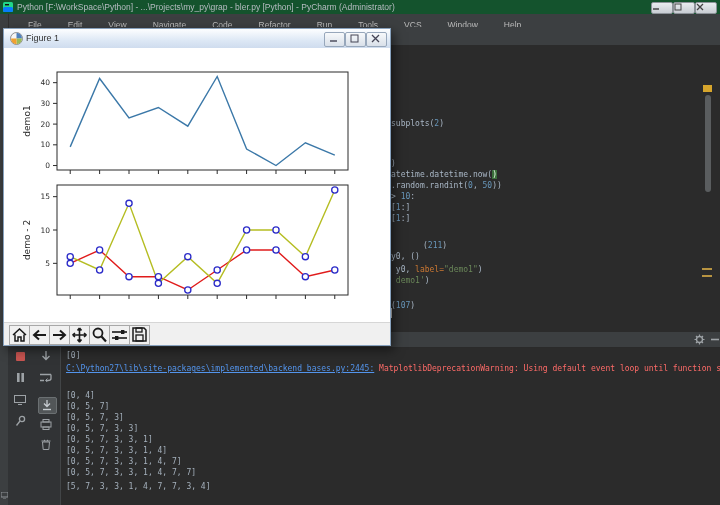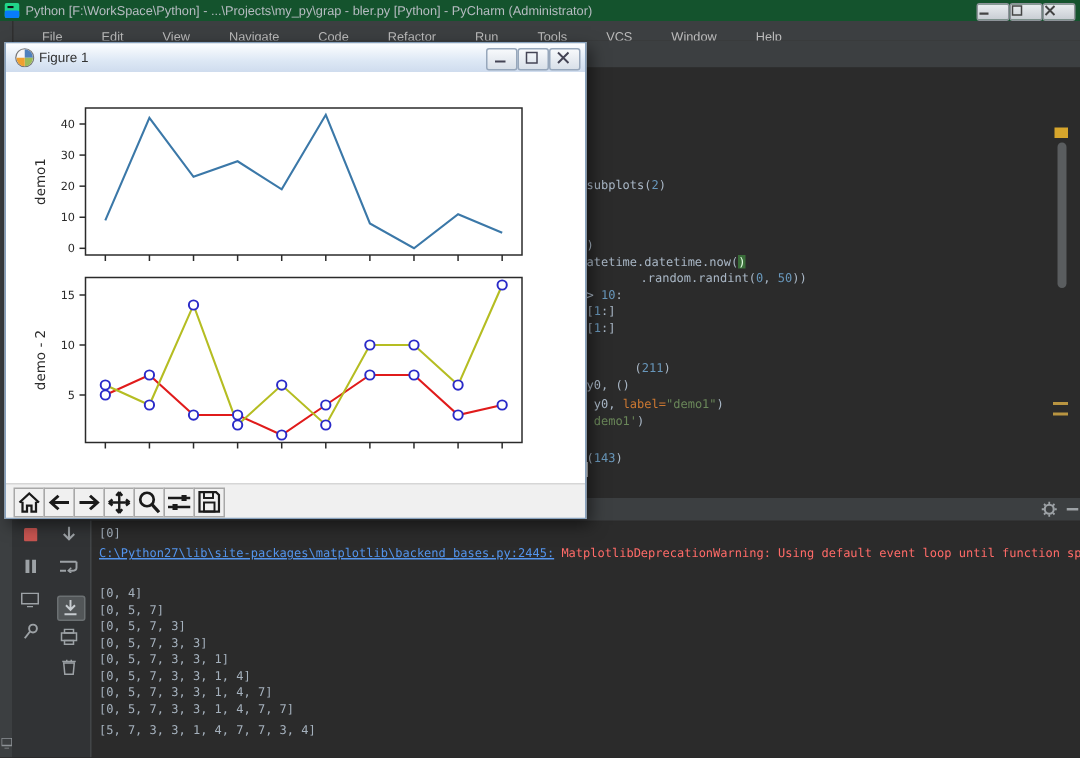--- a/index.html
+++ b/index.html
@@ -113,29 +113,29 @@
       <rect width="7" height="5" fill="none" stroke="#8d9296"></rect>
       <line x1="2" y1="7" x2="5" y2="7" stroke="#8d9296"></line>
     </svg>
 </div>
 
 <div class="abs editor">
   <div style="position:absolute;left:0;top:-45px;width:712px;height:332px">
       <div class="cl" style="left: 383px; top: 119px;"><span class="c-fg">subplots(</span><span class="c-num">2</span><span class="c-fg">)</span></div>
       <div class="cl" style="left: 383px; top: 159px;"><span class="c-fg">)</span></div>
       <div class="cl" style="left: 383px; top: 170px;"><span class="c-fg">atetime.datetime.now(</span><span class="c-fg hl">)</span></div>
-      <div class="cl" style="left: 383px; top: 181px; padding-left: 36px;"><span class="c-fg">.random.randint(</span><span class="c-num">0</span><span class="c-fg">, </span><span class="c-num">50</span><span class="c-fg">))</span></div>
+      <div class="cl" style="left: 383px; top: 181px;"><span class="c-fg">.random.randint(</span><span class="c-num">0</span><span class="c-fg">, </span><span class="c-num">50</span><span class="c-fg">))</span></div>
       <div class="cl" style="left: 383px; top: 192px;"><span class="c-fg">&gt; </span><span class="c-num">10</span><span class="c-fg">:</span></div>
       <div class="cl" style="left: 383px; top: 203px;"><span class="c-fg">[</span><span class="c-num">1</span><span class="c-fg">:]</span></div>
       <div class="cl" style="left: 383px; top: 214px;"><span class="c-fg">[</span><span class="c-num">1</span><span class="c-fg">:]</span></div>
       <div class="cl" style="left: 383px; top: 241px; padding-left: 32px;"><span class="c-fg">(</span><span class="c-num">211</span><span class="c-fg">)</span></div>
       <div class="cl" style="left: 383px; top: 252px;"><span class="c-fg">y0, ()</span></div>
       <div class="cl" style="left: 383px; top: 265px;"><span class="c-fg"> y0, </span><span class="c-kw">label=</span><span class="c-str">"demo1"</span><span class="c-fg">)</span></div>
       <div class="cl" style="left: 383px; top: 276px;"><span class="c-str"> demo1'</span><span class="c-fg">)</span></div>
-      <div class="cl" style="left: 383px; top: 301px;"><span class="c-fg">(</span><span class="c-num">143</span><span class="c-fg">)</span></div>
+      <div class="cl" style="left: 383px; top: 301px;"><span class="c-fg">(</span><span class="c-num">107</span><span class="c-fg">)</span></div>
     </div>
   <div class="abs cursor" style="left:383px;top:263px"></div>
   <div class="abs stripe-sq" style="left:695px;top:40px"></div>
   <div class="abs scrollbar" style="left:697px;top:50px"></div>
   <div class="abs stripe-dash" style="left:694px;top:223px"></div>
   <div class="abs stripe-dash" style="left:694px;top:230px"></div>
 </div>
 
 <div class="abs runpanel">
   <div class="runhdr">
@@ -183,21 +183,21 @@
       </svg>
     <svg class="icon-svg" style="left:33px;top:92px" width="10" height="11">
         <path d="M1.5,3 H8.5 L7.8,10.5 H2.2 Z" fill="none" stroke="#9da2a6"></path>
         <line x1="0.5" y1="2" x2="9.5" y2="2" stroke="#9da2a6"></line>
         <line x1="3.5" y1="2" x2="3.5" y2="0.8" stroke="#9da2a6"></line>
         <line x1="6.5" y1="2" x2="6.5" y2="0.8" stroke="#9da2a6"></line>
       </svg>
   </div>
   <div style="position:absolute;left:0;top:0;width:712px;height:173px">
       <div class="kl" style="top: 18px;"><span class="pl">[0]</span></div>
-      <div class="kl" style="top: 31px;"><span class="lnk">C:\Python27\lib\site-packages\matplotlib\backend_bases.py:2445:</span><span class="wr"> MatplotlibDeprecationWarning: Using default event loop until function specific to this GUI is implemented</span></div>
+      <div class="kl" style="top: 31px;"><span class="lnk">C:\Python27\lib\site-packages\implemented\backend_bases.py:2445:</span><span class="wr"> MatplotlibDeprecationWarning: Using default event loop until function specific to this GUI is implemented</span></div>
       <div class="kl" style="top: 58px;"><span class="pl">[0, 4]</span></div>
       <div class="kl" style="top: 69px;"><span class="pl">[0, 5, 7]</span></div>
       <div class="kl" style="top: 80px;"><span class="pl">[0, 5, 7, 3]</span></div>
       <div class="kl" style="top: 91px;"><span class="pl">[0, 5, 7, 3, 3]</span></div>
       <div class="kl" style="top: 102px;"><span class="pl">[0, 5, 7, 3, 3, 1]</span></div>
       <div class="kl" style="top: 113px;"><span class="pl">[0, 5, 7, 3, 3, 1, 4]</span></div>
       <div class="kl" style="top: 124px;"><span class="pl">[0, 5, 7, 3, 3, 1, 4, 7]</span></div>
       <div class="kl" style="top: 135px;"><span class="pl">[0, 5, 7, 3, 3, 1, 4, 7, 7]</span></div>
       <div class="kl" style="top: 149px;"><span class="pl">[5, 7, 3, 3, 1, 4, 7, 7, 3, 4]</span></div>
     </div>

